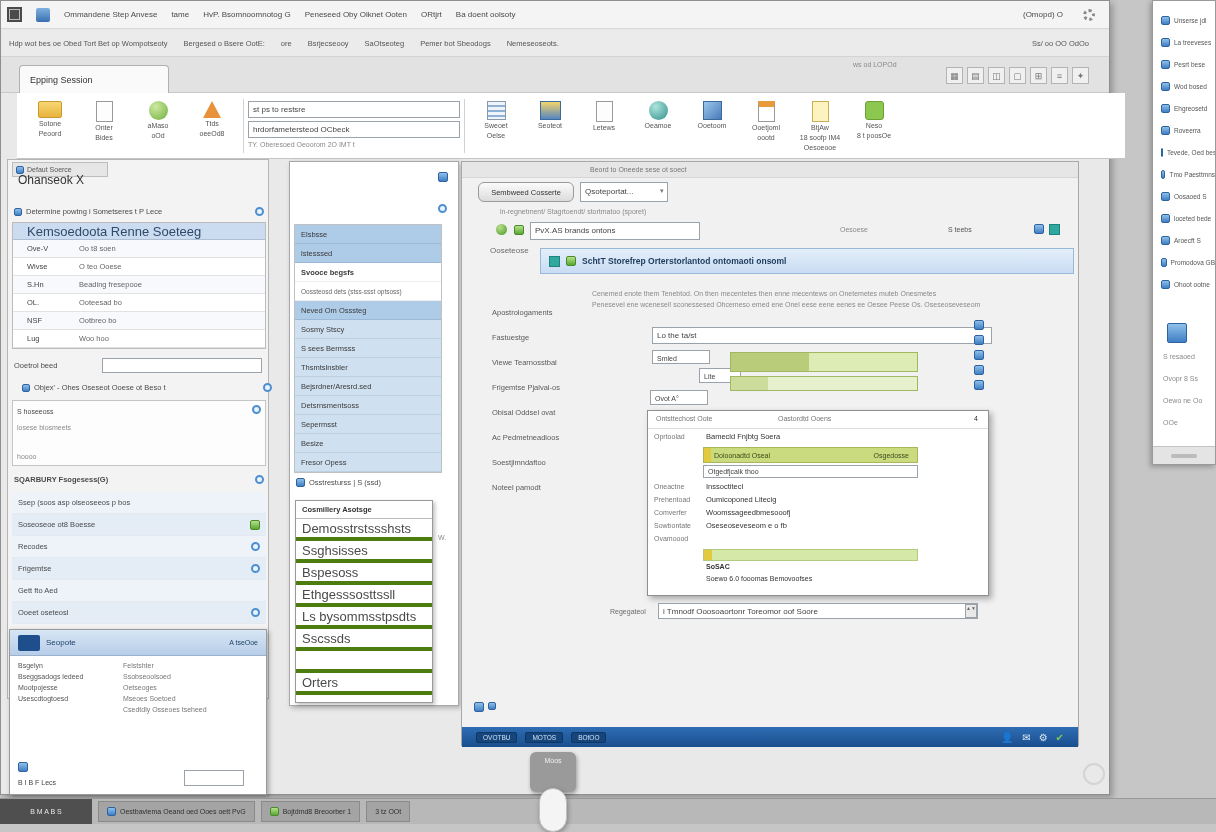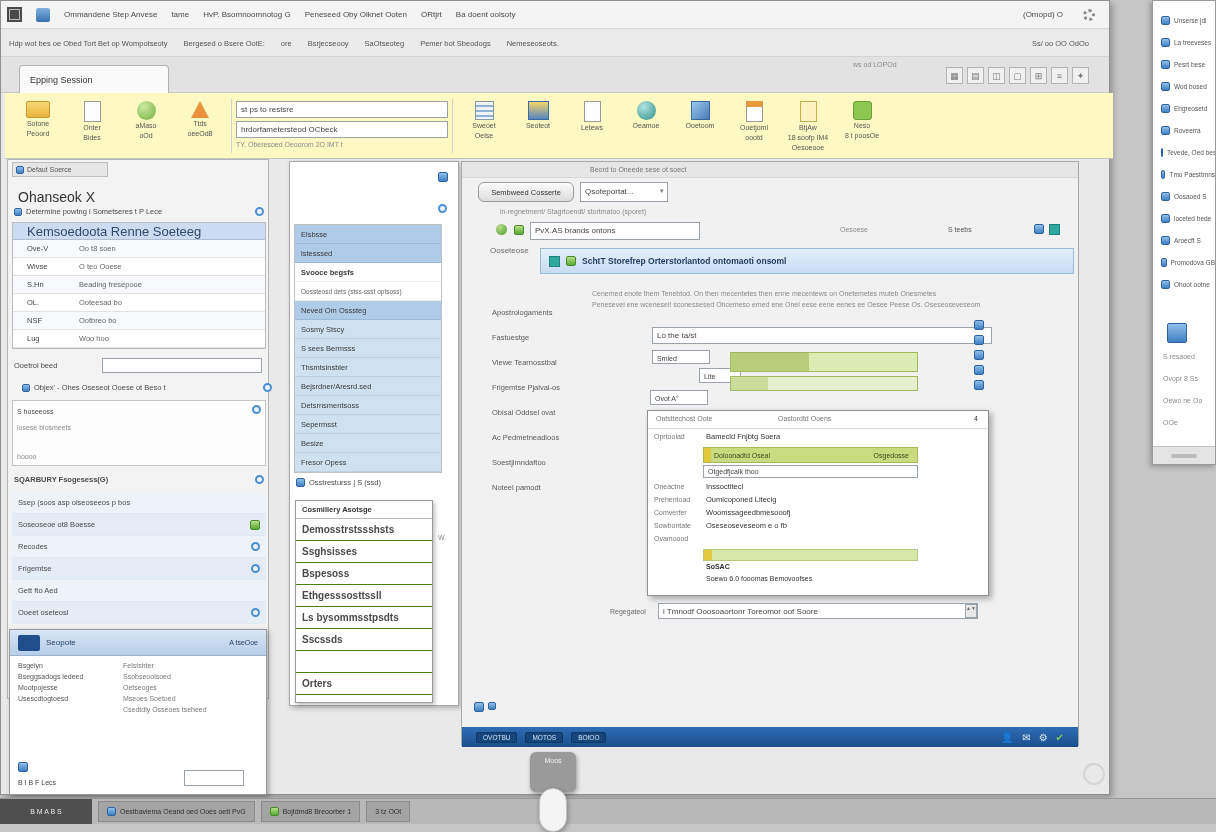--- a/index.html
+++ b/index.html
@@ -24,21 +24,21 @@
   #mrow2 .m-item{font-size:7.5px;color:#555;white-space:nowrap;}
   #tabrow{position:absolute;left:0;top:56px;width:1108px;height:36px;background:#e2e2e2;
     border-bottom:1px solid #c8c8c8;}
   #session-tab{position:absolute;left:18px;top:8px;width:150px;height:28px;background:#fafafa;
     border:1px solid #b0b0b0;border-bottom:none;border-radius:4px 4px 0 0;
     font-size:9px;color:#333;display:flex;align-items:center;padding-left:10px;}
   .winbtns{position:absolute;right:20px;top:10px;display:flex;gap:4px;}
   .winbtn{width:17px;height:17px;background:#f0f0f0;border:1px solid #b4b4b4;font-size:9px;
     color:#777;display:flex;align-items:center;justify-content:center;}
   
-  #ribbon{position:absolute;left:4px;top:92px;width:1108px;height:66px;background:#fef9c3;
+  #ribbon{position:absolute;left:16px;top:92px;width:1108px;height:66px;background:#ffffff;
     border-bottom:1px solid #c4c4c4;display:flex;align-items:flex-start;padding:4px 6px;}
   .rgroup{display:flex;}
   .ritem{width:54px;display:flex;flex-direction:column;align-items:center;gap:2px;padding-top:4px;}
   .ritem .lbl{font-size:7px;color:#555;line-height:8px;text-align:center;white-space:nowrap;}
   .rdiv{width:1px;height:54px;background:#d2d2d2;margin:2px 4px 0;}
   #ribbon-combos{width:212px;padding-top:4px;display:flex;flex-direction:column;gap:3px;}
   .ic-folder{width:24px;height:17px;background:linear-gradient(#f7d774,#e8b43c);border:1px solid #c89a2e;border-radius:2px;}
   .ic-file,.ic-file2{width:17px;height:21px;background:#fdfdfd;border:1px solid #9a9a9a;}
   .ic-sphere-green{width:19px;height:19px;border-radius:50%;background:radial-gradient(circle at 35% 30%,#cdeaa0,#6fae3e);}
   .ic-cone{width:0;height:0;border-left:9px solid transparent;border-right:9px solid transparent;border-bottom:17px solid #e8923c;}
@@ -56,21 +56,21 @@
   .i-blue{width:10px;height:10px;background:linear-gradient(#8fc0ea,#3f7fc4);border:1px solid #2f63a0;border-radius:2px;}
   .i-green{width:10px;height:10px;background:linear-gradient(#b8e08a,#58a832);border:1px solid #4a8a2a;border-radius:2px;}
   .i-teal{width:11px;height:11px;background:#2fa8a0;border:1px solid #1f837c;}
   .i-info{width:9px;height:9px;border:2px solid #4d8fd0;border-radius:50%;background:#eaf3fc;}
   .i-dot{width:11px;height:11px;border-radius:50%;background:radial-gradient(circle at 35% 30%,#b8e08a,#4a9828);}
   
   #leftpanel{position:absolute;left:6px;top:158px;width:262px;height:540px;background:#f3f3f3;
     border:1px solid #b5b5b5;}
   #lp-tab{position:absolute;left:4px;top:2px;width:96px;height:15px;background:#e6e6e6;border:1px solid #bdbdbd;
     font-size:7px;color:#555;display:flex;align-items:center;gap:3px;padding-left:3px;}
-  #lp-title{position:absolute;left:10px;top:29px;font-size:14px;color:#333;}
+  #lp-title{position:absolute;left:10px;top:13px;font-size:12px;color:#333;}
   .lp-row{position:absolute;left:6px;width:250px;height:15px;display:flex;align-items:center;gap:4px;font-size:7.5px;color:#4a4a4a;}
   .lp-row .flex1{flex:1;overflow:hidden;white-space:nowrap;}
   #lp-grid{position:absolute;left:4px;top:62px;width:254px;border:1px solid #bcbcbc;background:#fff;}
   #lp-grid .ghead{height:17px;background:#ccdcf0;border-bottom:1px solid #aebfd4;font-size:13px;
     display:flex;align-items:center;padding-left:14px;color:#2f4a6a;}
   #lp-grid .grow{height:18px;border-bottom:1px solid #e2e2e2;display:flex;align-items:center;font-size:7.5px;}
   #lp-grid .grow:nth-child(odd){background:#f7f9fc;}
   #lp-grid .gk{width:66px;padding-left:14px;color:#444;}
   #lp-grid .gv{flex:1;color:#666;}
   #lp-box{position:absolute;left:4px;top:240px;width:254px;height:66px;border:1px solid #c5c5c5;background:#fdfdfd;}
@@ -96,22 +96,22 @@
     border-bottom:1px solid #eee;background:#fff;}
   .mrow.sel{background:#aecbe8;border-bottom-color:#9ab8d8;}
   .mrow.lt{background:#cfe0f1;border-bottom-color:#bcd0e4;}
   .mrow.bold{font-weight:bold;}
   .mrow.small{font-size:6.5px;color:#666;}
   #mid-check{position:absolute;left:6px;top:316px;display:flex;align-items:center;gap:4px;font-size:7.5px;color:#4a4a4a;}
   #mid-listbox{position:absolute;left:5px;top:338px;width:138px;height:203px;background:#fff;
     border:1px solid #9a9a9a;box-shadow:2px 2px 4px rgba(0,0,0,.25);}
   #mid-listbox .lb-head{height:18px;border-bottom:1px solid #bbb;font-size:7.5px;font-weight:bold;
     display:flex;align-items:center;padding-left:6px;color:#333;}
-  .lb-item{height:22px;display:flex;align-items:center;padding-left:6px;font-size:10px;color:#4a4a4a;
-    border-bottom:1px solid #4d7c0f;font-weight:bold;}
+  .lb-item{height:22px;display:flex;align-items:center;padding-left:6px;font-size:13px;color:#4a4a4a;
+    border-bottom:4px solid #4d7c0f;}
   
   #main{position:absolute;left:460px;top:160px;width:618px;height:585px;background:#f1f1f1;
     border:1px solid #a8a8a8;}
   #main-cap{position:absolute;left:0;top:0;width:100%;height:16px;background:#e6e6e6;
     border-bottom:1px solid #d6d6d6;font-size:7px;color:#777;display:flex;align-items:center;padding-left:128px;}
   .btn{background:linear-gradient(#fbfbfb,#dcdcdc);border:1px solid #9a9a9a;border-radius:6px;
     font-size:7.5px;color:#333;display:flex;align-items:center;justify-content:center;}
   #infobar{position:absolute;left:78px;top:86px;width:534px;height:26px;
     background:linear-gradient(#e4effb,#c8dcf2);border:1px solid #9ab8da;
     display:flex;align-items:center;gap:6px;padding:0 8px;font-size:8.5px;color:#1e3a5c;font-weight:bold;}

